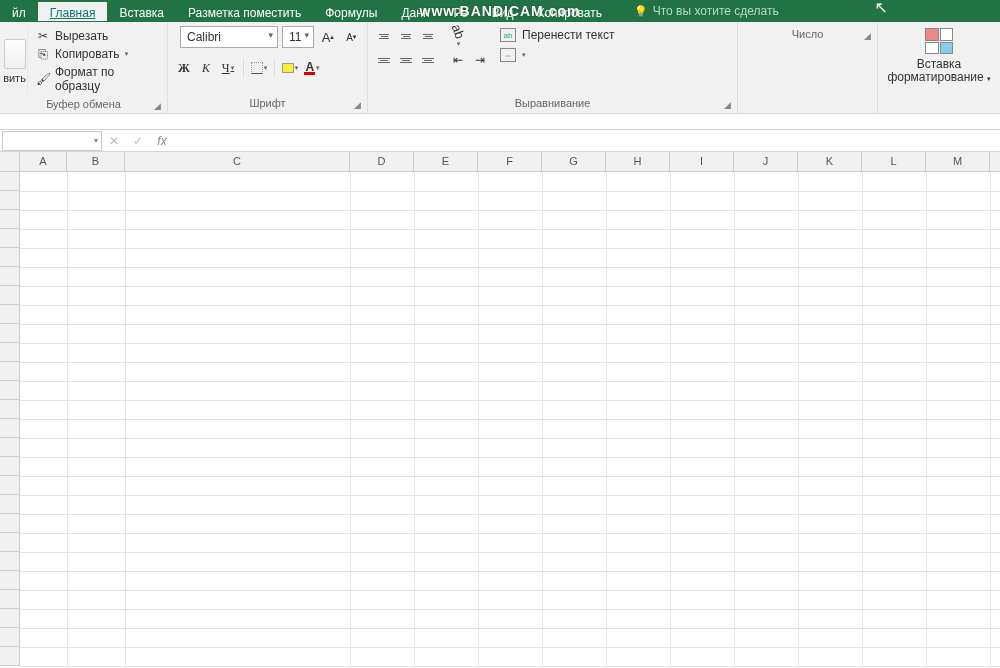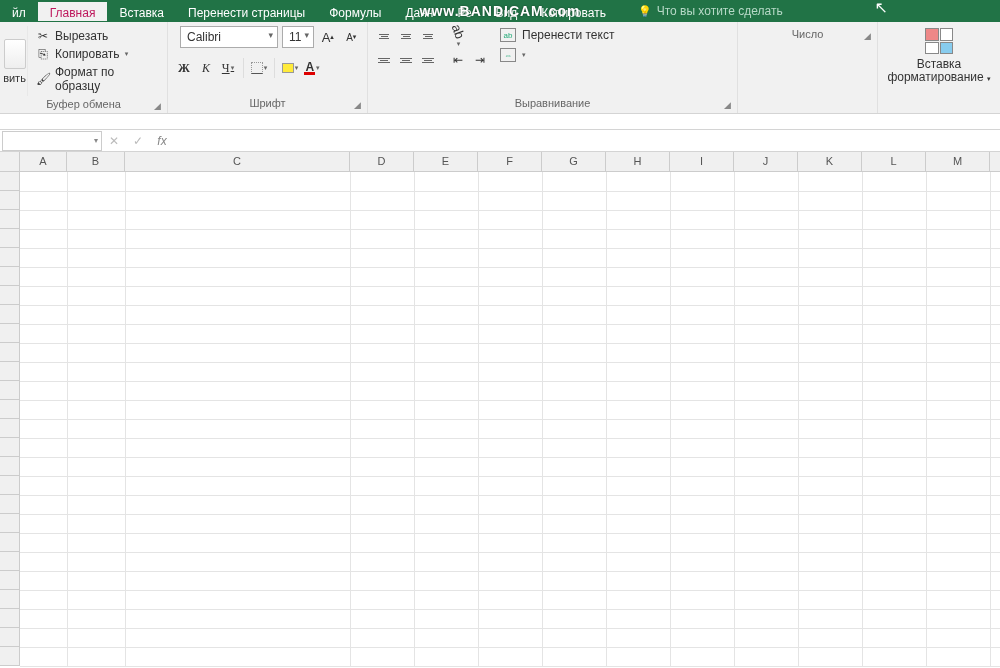--- a/index.html
+++ b/index.html
@@ -1,21 +1,21 @@
 <!DOCTYPE html>
 <html><head>
 <meta charset="utf-8">
 <style>
 * { box-sizing: border-box; margin: 0; padding: 0; font-family: 'Segoe UI', Tahoma, sans-serif; }
 body { width: 1000px; height: 668px; overflow: hidden; background: #fff; font-size: 12px; color: #333; }
 
 
 .tabs-bar { height: 22px; background: #217346; display: flex; align-items: center; position: relative; }
 .tab { padding: 0 12px; height: 19px; line-height: 22px; color: #fff; font-size: 12px; cursor: pointer; }
-.tab.active { background: #f1f1f1; color: #be185d; }
+.tab.active { background: #f1f1f1; color: #0f766e; text-decoration: underline; }
 .tell-me { margin-left: 20px; color: #b7d9c7; display: flex; align-items: center; gap: 5px; }
 .tell-me-icon { font-size: 11px; }
 .tabs-bar .cursor { position: absolute; right: 112px; top: -2px; font-size: 16px; color: #fff; }
 
 
 .watermark { position: absolute; top: 3px; left: 50%; transform: translateX(-50%); color: #fff; font-weight: bold; font-size: 14px; letter-spacing: 1px; z-index: 10; font-family: Arial, sans-serif; text-shadow: 0 0 2px rgba(0,0,0,0.5); }
 
 
 .ribbon { height: 92px; background: #f1f1f1; border-bottom: 1px solid #d4d4d4; display: flex; }
 .group { border-right: 1px solid #e0e0e0; display: flex; flex-direction: column; padding: 4px 6px 0; }
@@ -105,21 +105,21 @@
 </style>
 </head>
 <body>
 
 <div class="watermark">www.BANDICAM.com</div>
 
 <div class="tabs-bar">
   <div class="tab">йл</div>
   <div class="tab active">Главная</div>
   <div class="tab">Вставка</div>
-  <div class="tab">Перенести страницы</div>
+  <div class="tab">Разметка поместить</div>
   <div class="tab">Формулы</div>
   <div class="tab">Данн</div>
   <div class="tab">Ре</div>
   <div class="tab">Вид</div>
   <div class="tab">Копировать</div>
   <div class="tell-me">
     <span class="tell-me-icon">💡</span>
     <span>Что вы хотите сделать</span>
   </div>
   <span class="cursor">↖</span>

